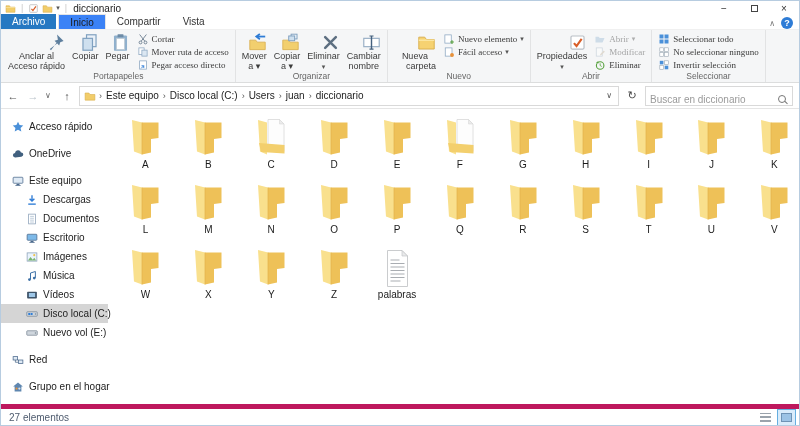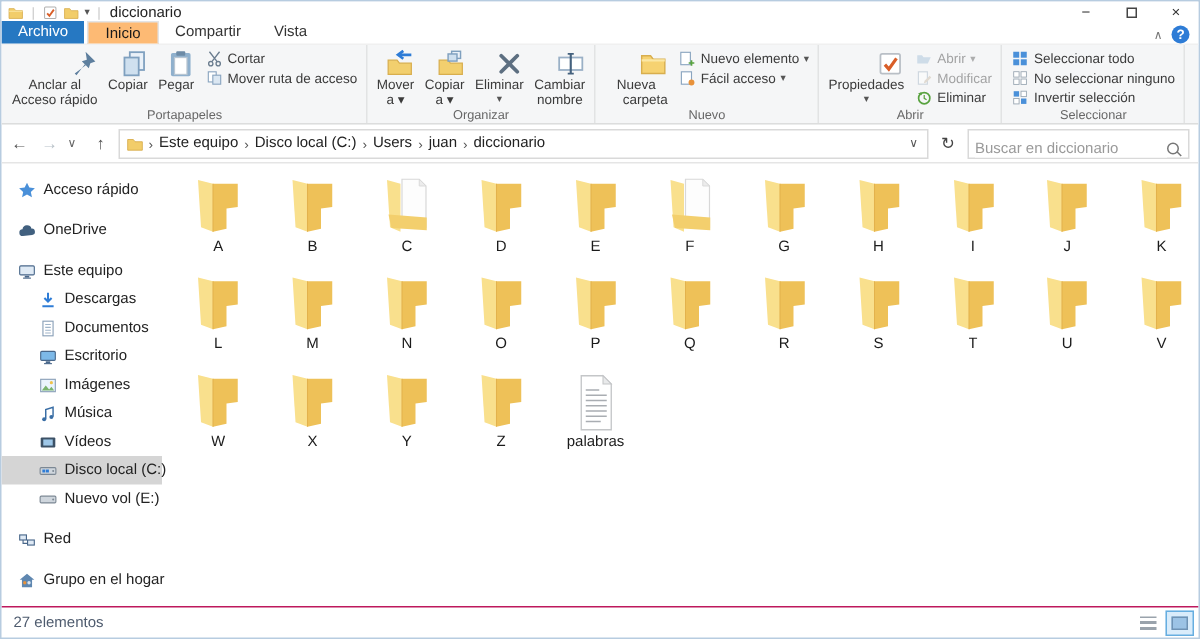--- a/index.html
+++ b/index.html
@@ -15,35 +15,35 @@
   .qat-dd { font-size:7px; color:#555; }
   .win-title { font-size:10px; margin-left:4px; color:#222; }
   .win-controls { margin-left:auto; display:flex; height:14px; }
   .win-btn { width:30px; display:flex; align-items:center; justify-content:center; font-size:10px; color:#333; }
   .restore-glyph { width:7px; height:7px; border:1px solid #444; position:relative; }
 
   
   .tabrow { height:15px; display:flex; align-items:flex-end; background:#fff; flex:0 0 auto; border-bottom:1px solid #f0f0f0; }
   .tab { font-size:10px; padding:1px 11px 1px; color:#333; height:15px; display:flex; align-items:center; }
   .tab-file { background:#2678c2; color:#fff; margin-right:2px; }
-  .tab-selected { background:#fdba74; border:1px solid #e3e4e5; border-bottom:none; color:#1a1a1a; }
+  .tab-selected { background:#3b82f6; border:1px solid #e3e4e5; border-bottom:none; color:#1a1a1a; }
   .tabrow-right { margin-left:auto; display:flex; align-items:center; gap:6px; padding-right:6px; }
   .chev-up { font-size:8px; color:#777; }
   .help-ic { width:12px; height:12px; border-radius:50%; background:#2e7cd6; color:#fff; font-size:9px;
              display:flex; align-items:center; justify-content:center; font-weight:bold; }
 
   
   .ribbon { height:53px; background:#f5f6f7; border-bottom:1px solid #dcdddd; display:flex; padding:0 1px; flex:0 0 auto; }
   .rgroup { display:flex; flex-direction:column; border-right:1px solid #e2e3e4; padding:0 1px; }
   .rgroup-items { flex:1; display:flex; align-items:stretch; padding:2px 2px 0; gap:1px; }
   .rgroup-label { height:12px; font-size:8.5px; color:#666; text-align:center; padding-bottom:1px; }
   .rbtn-large { display:flex; flex-direction:column; align-items:flex-end; padding:1px 3px 0; min-width:30px; }
   .rbtn-large .ic { width:19px; height:19px; }
   .rbtn-large .lbl { font-size:9px; line-height:9.5px; text-align:center; color:#3b3b3b; white-space:nowrap; }
-  .smallcol { display:flex; flex-direction:column; justify-content:flex-start; gap:0; }
+  .smallcol { display:flex; flex-direction:column; justify-content:flex-start; gap:0;font-family:Liberation Serif, serif; }
   .rbtn-small { height:13px; display:flex; align-items:center; gap:3px; font-size:9px; color:#3b3b3b; padding:0 3px; white-space:nowrap; }
   .rbtn-small .ic { width:12px; height:12px; flex:0 0 auto; }
   .disabled { opacity:.45; }
   .dd { font-size:7px; color:#555; }
   .ic svg { width:100%; height:100%; display:block; }
 
   
   .navrow { height:26px; display:flex; align-items:center; padding:0 6px 0 4px; gap:4px; border-bottom:1px solid #e5e5e5; flex:0 0 auto; }
   .nav-btn { font-size:11px; color:#555; width:16px; text-align:center; }
   .nav-dim { color:#b9c2c9; }
@@ -71,21 +71,21 @@
   .ind1 { padding-left:11px; } .ind2 { padding-left:25px;text-align:center; }
 
   .content { flex:1; overflow:hidden; }
   .grid { display:grid; grid-template-columns:repeat(11, 62.9px); padding:8px 0 0 6px; }
   .fitem { height:65px; display:flex; flex-direction:column; align-items:center; justify-content:flex-start; }
   .fitem .ficon { width:40px; height:42px; }
   .fitem .ficon svg { width:100%; height:100%; }
   .fitem .flabel { font-size:10px; color:#1b1b1b; margin-top:0px; max-width:60px; overflow:hidden; text-overflow:ellipsis; white-space:nowrap; }
 
   
-  .statusbar { height:21px; border-top:1px solid #be185d; display:flex; align-items:center; padding:0 3px 0 8px; flex:0 0 auto; }
+  .statusbar { height:21px; border-top:5px solid #be185d; display:flex; align-items:center; padding:0 3px 0 8px; flex:0 0 auto; }
   .status-text { font-size:10px; color:#4e5b6e; }
   .view-toggles { margin-left:auto; display:flex; gap:2px; }
   .vt { width:19px; height:17px; display:flex; align-items:center; justify-content:center; border:1px solid transparent; }
   .vt.sel { border-color:#66aee0; background:#d9ecfb; }
   .vt-details { width:11px; height:9px; display:flex; flex-direction:column; justify-content:space-between; }
   .vt-details i { display:block; height:1.5px; background:#9aa3ac; }
   .vt-thumb { width:11px; height:9px; background:linear-gradient(#bcd7ee,#7fae d3); background:#9cc3e5; border:1px solid #6f93b5; }
 </style>
 </head>
 <body>
@@ -183,20 +183,29 @@
             <span>Cortar</span>
           </div>
           <div class="rbtn-small">
             <span class="ic">
               <svg viewBox="0 0 16 16">
                 <rect x="2.5" y="2.5" width="7" height="9" fill="#fff" stroke="#8aa5c0"></rect>
                 <rect x="6.5" y="5.5" width="7" height="8" fill="#dbe7f2" stroke="#8aa5c0"></rect>
               </svg>
             </span>
             <span>Mover ruta de acceso</span>
+          </div>
+          <div class="rbtn-small">
+            <span class="ic">
+              <svg viewBox="0 0 16 16">
+                <rect x="3.5" y="2.5" width="9" height="11" fill="#fff" stroke="#8aa5c0"></rect>
+                <path d="M5.5 12.5l3.5-3.5M9 12v-3h-3" fill="none" stroke="#2e7cd6" stroke-width="1.2"></path>
+              </svg>
+            </span>
+            <span>Pegar acceso directo</span>
           </div>
         </div>
       </div>
       <div class="rgroup-label">Portapapeles</div>
     </div>
     <div class="rgroup">
       <div class="rgroup-items">
         <div class="rbtn-large">
           <span class="ic">
             <svg viewBox="0 0 16 16">

